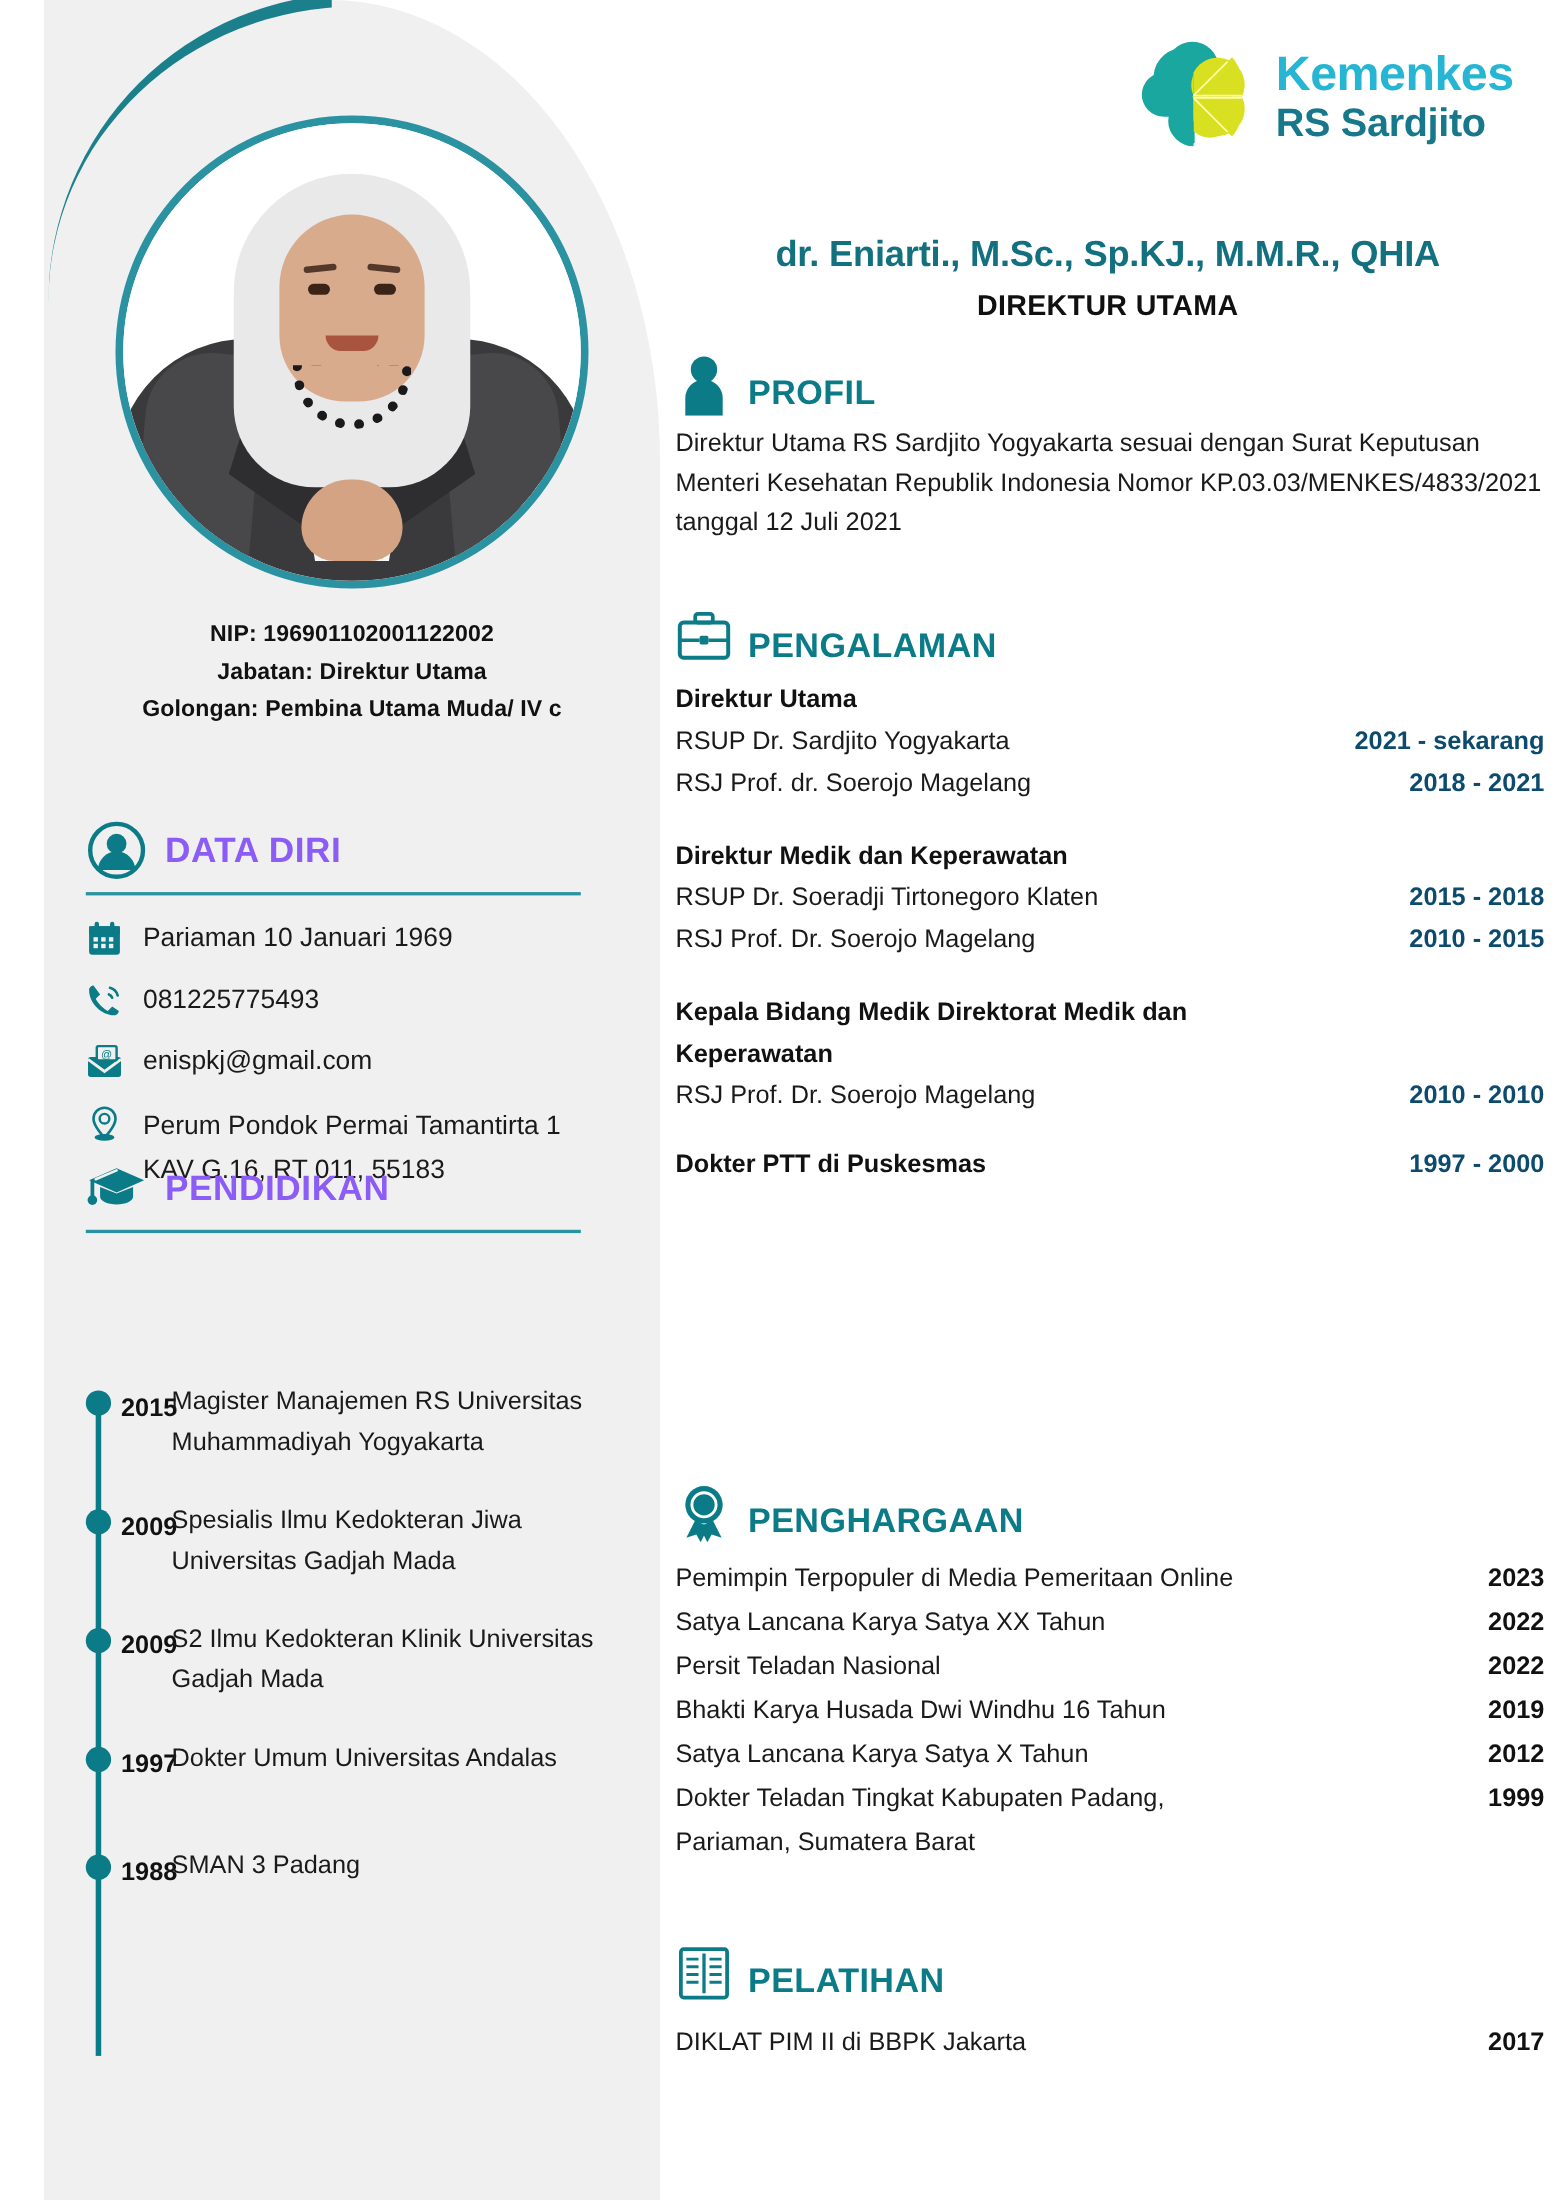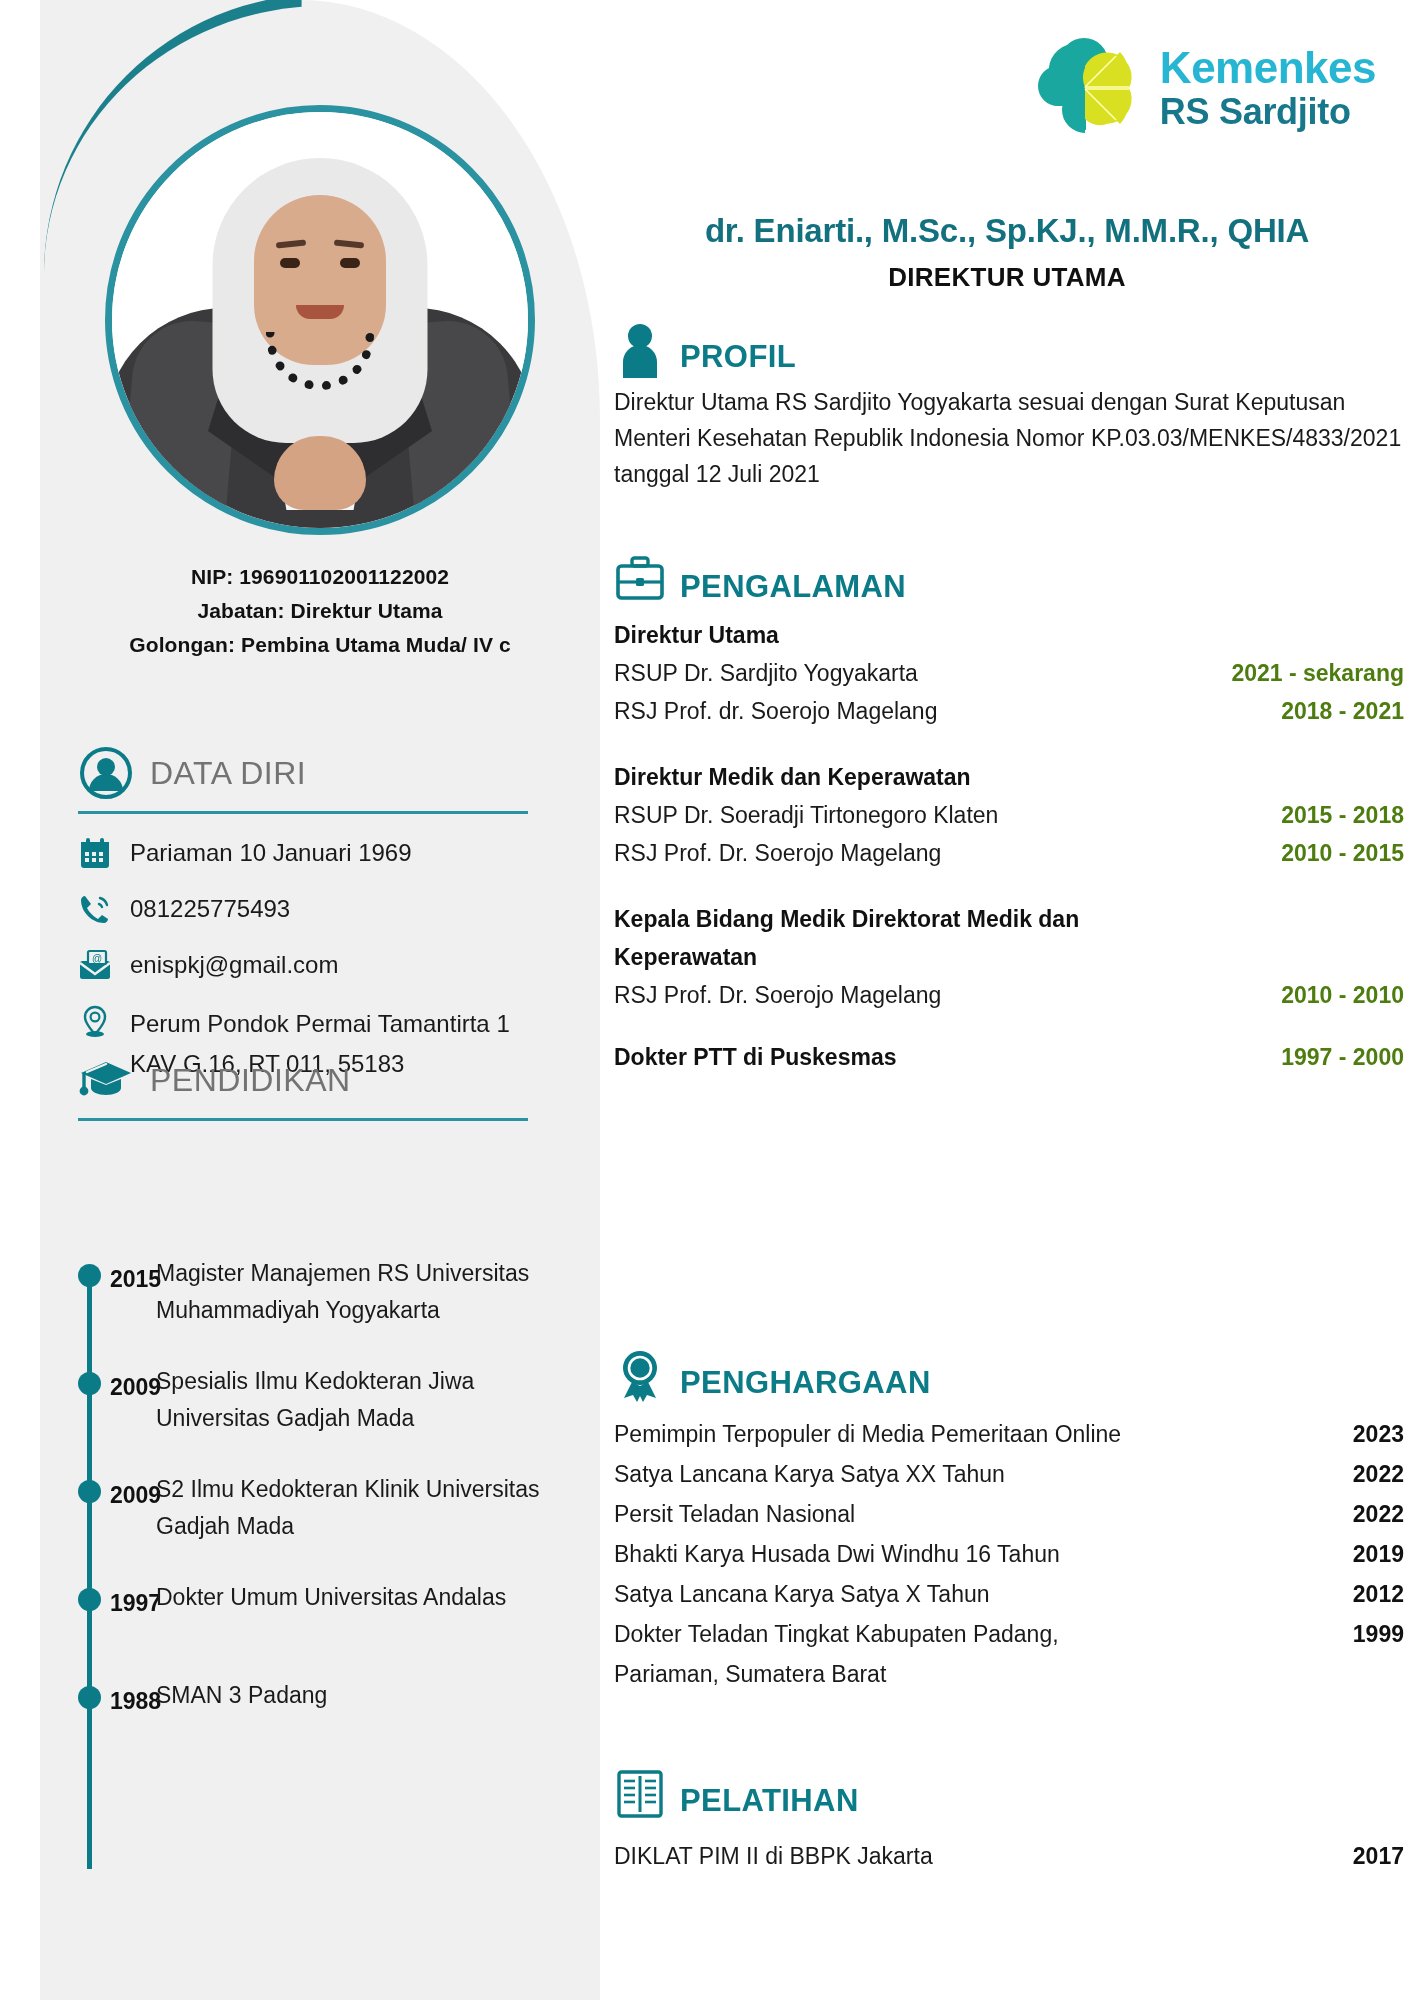--- a/index.html
+++ b/index.html
@@ -120,21 +120,21 @@
   #identity div {
     font-size:21px; font-weight:bold; color:#111;
     line-height:34px; letter-spacing:.1px;
   }
 
   
   .side-sec { position:absolute; left:78px; width:470px; z-index:4; }
   .side-head { display:flex; align-items:center; gap:16px; }
   .side-head .ico { width:56px; height:56px; flex:0 0 56px; }
   .side-head .txt {
-    font-size:32px; font-weight:normal; color:#737373;
+    font-size:32px; font-weight:bold; color:#8b5cf6;
     letter-spacing:.5px;
   }
   .side-rule {
     margin-top:10px; height:3px; background:#2a92a0; width:450px;
   }
 
   
   .contact-row {
     display:flex; align-items:center; gap:18px;
     margin-top:22px;
@@ -195,21 +195,21 @@
   .m-para { font-size:23px; color:#1a1a1a; line-height:36px; margin-top:6px; }
 
   
   .xp-group { margin-top:4px; }
   .xp-title { font-size:23px; font-weight:bold; color:#111; line-height:38px; }
   .xp-row {
     display:flex; justify-content:space-between; align-items:baseline;
     gap:20px; line-height:38px;
   }
   .xp-org { font-size:23px; color:#1a1a1a; }
-  .xp-date { font-size:23px; font-weight:bold; color:#4d7c0f; white-space:nowrap; }
+  .xp-date { font-size:23px; font-weight:bold; color:#0c4a6e; white-space:nowrap; }
 
   
   .aw-row {
     display:flex; justify-content:space-between; align-items:baseline;
     gap:20px; line-height:40px;
   }
   .aw-name { font-size:23px; color:#1a1a1a; }
   .aw-year { font-size:23px; font-weight:bold; color:#111; white-space:nowrap; }
   .aw-cont { font-size:23px; color:#1a1a1a; line-height:40px; }
 

